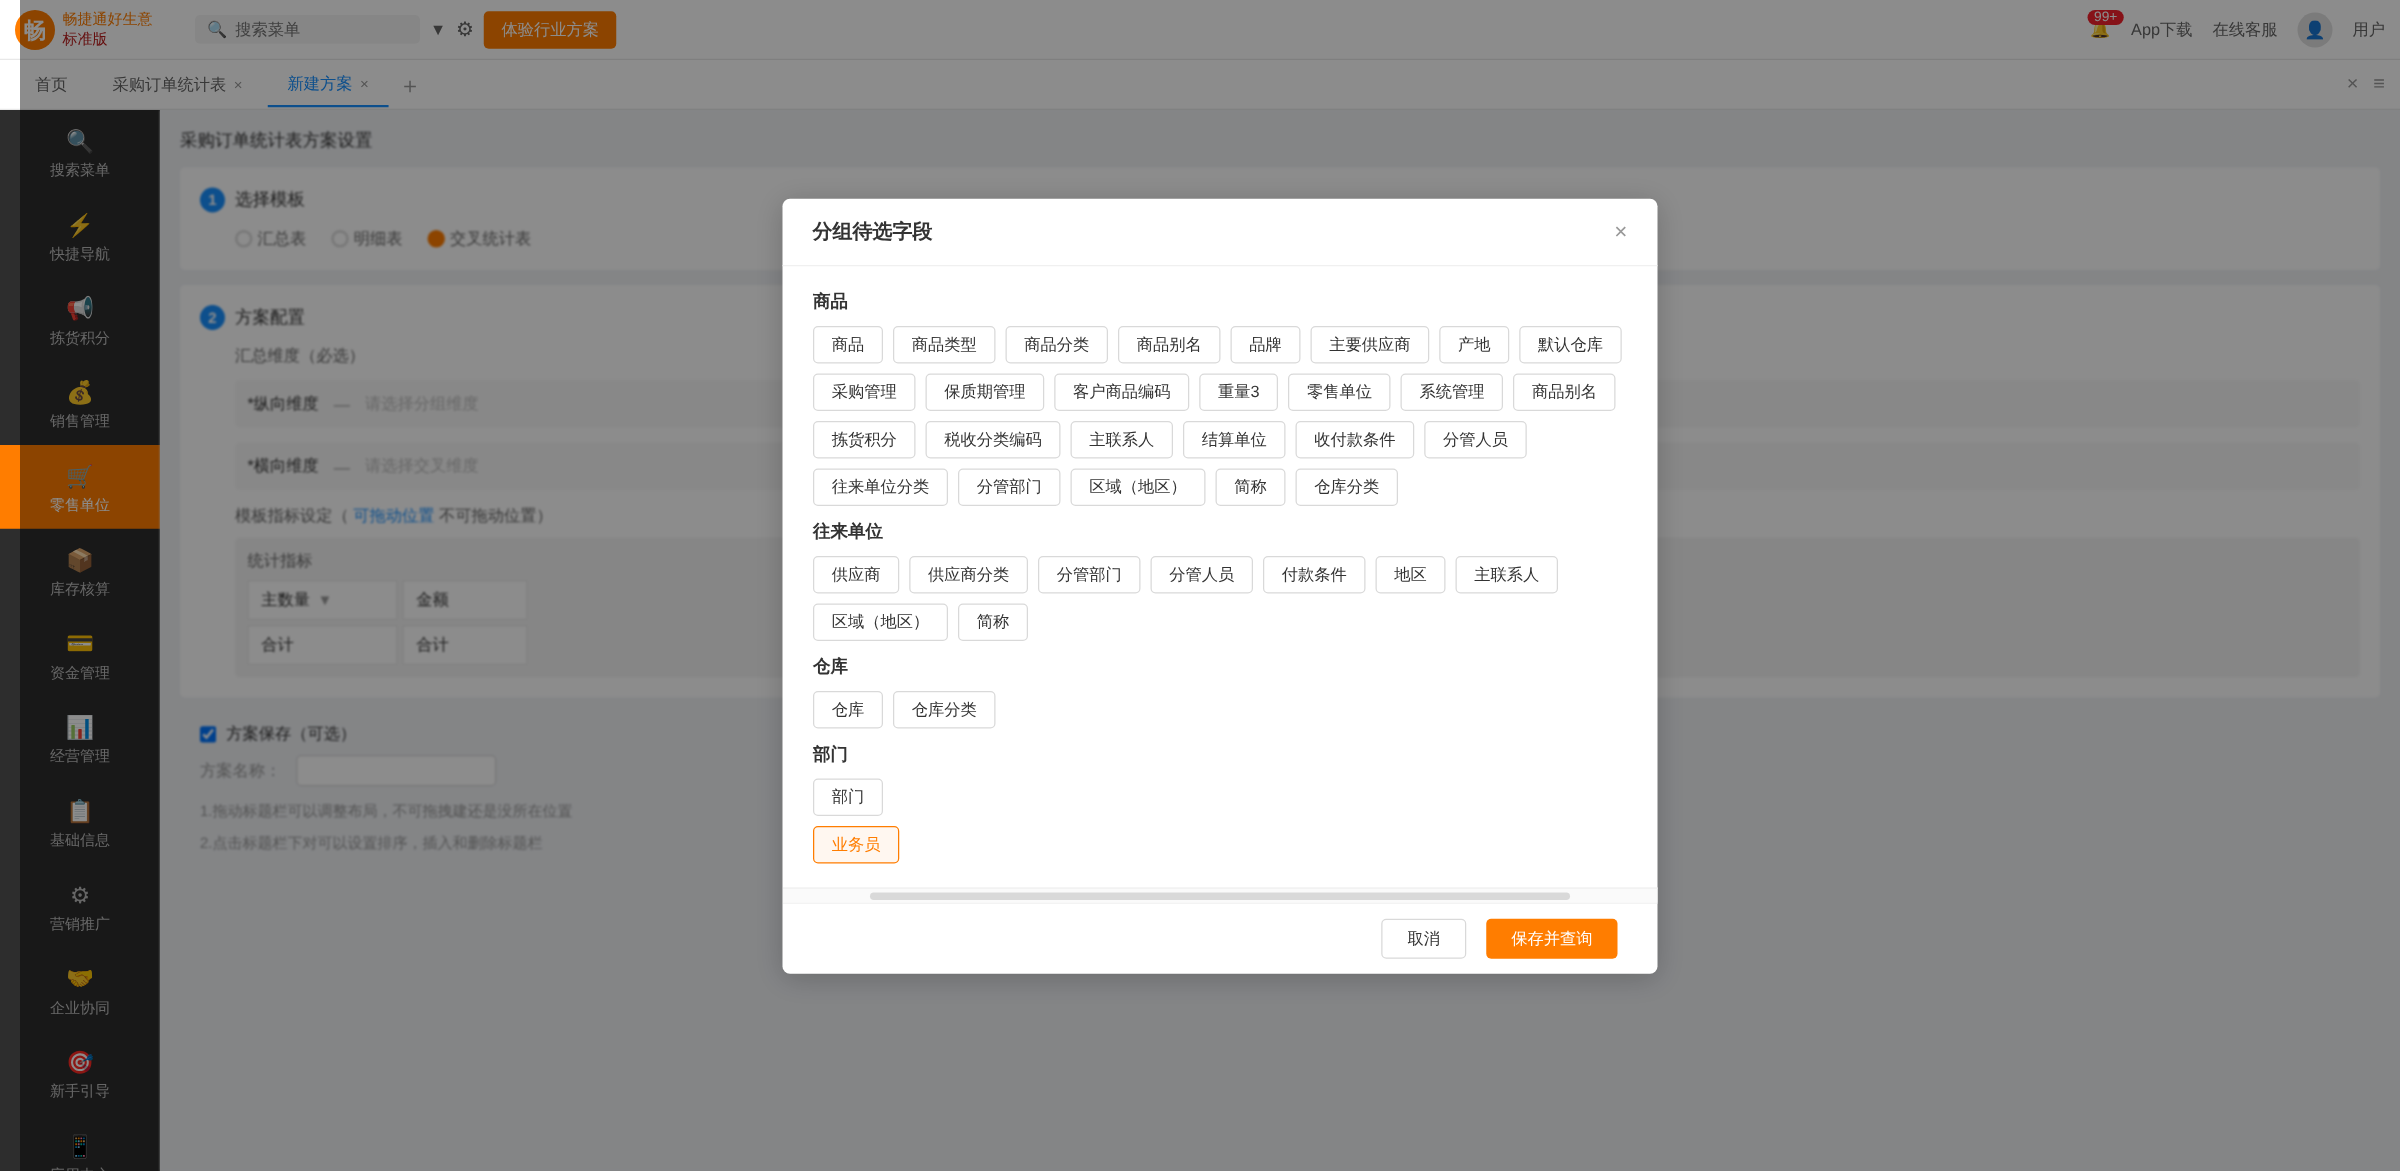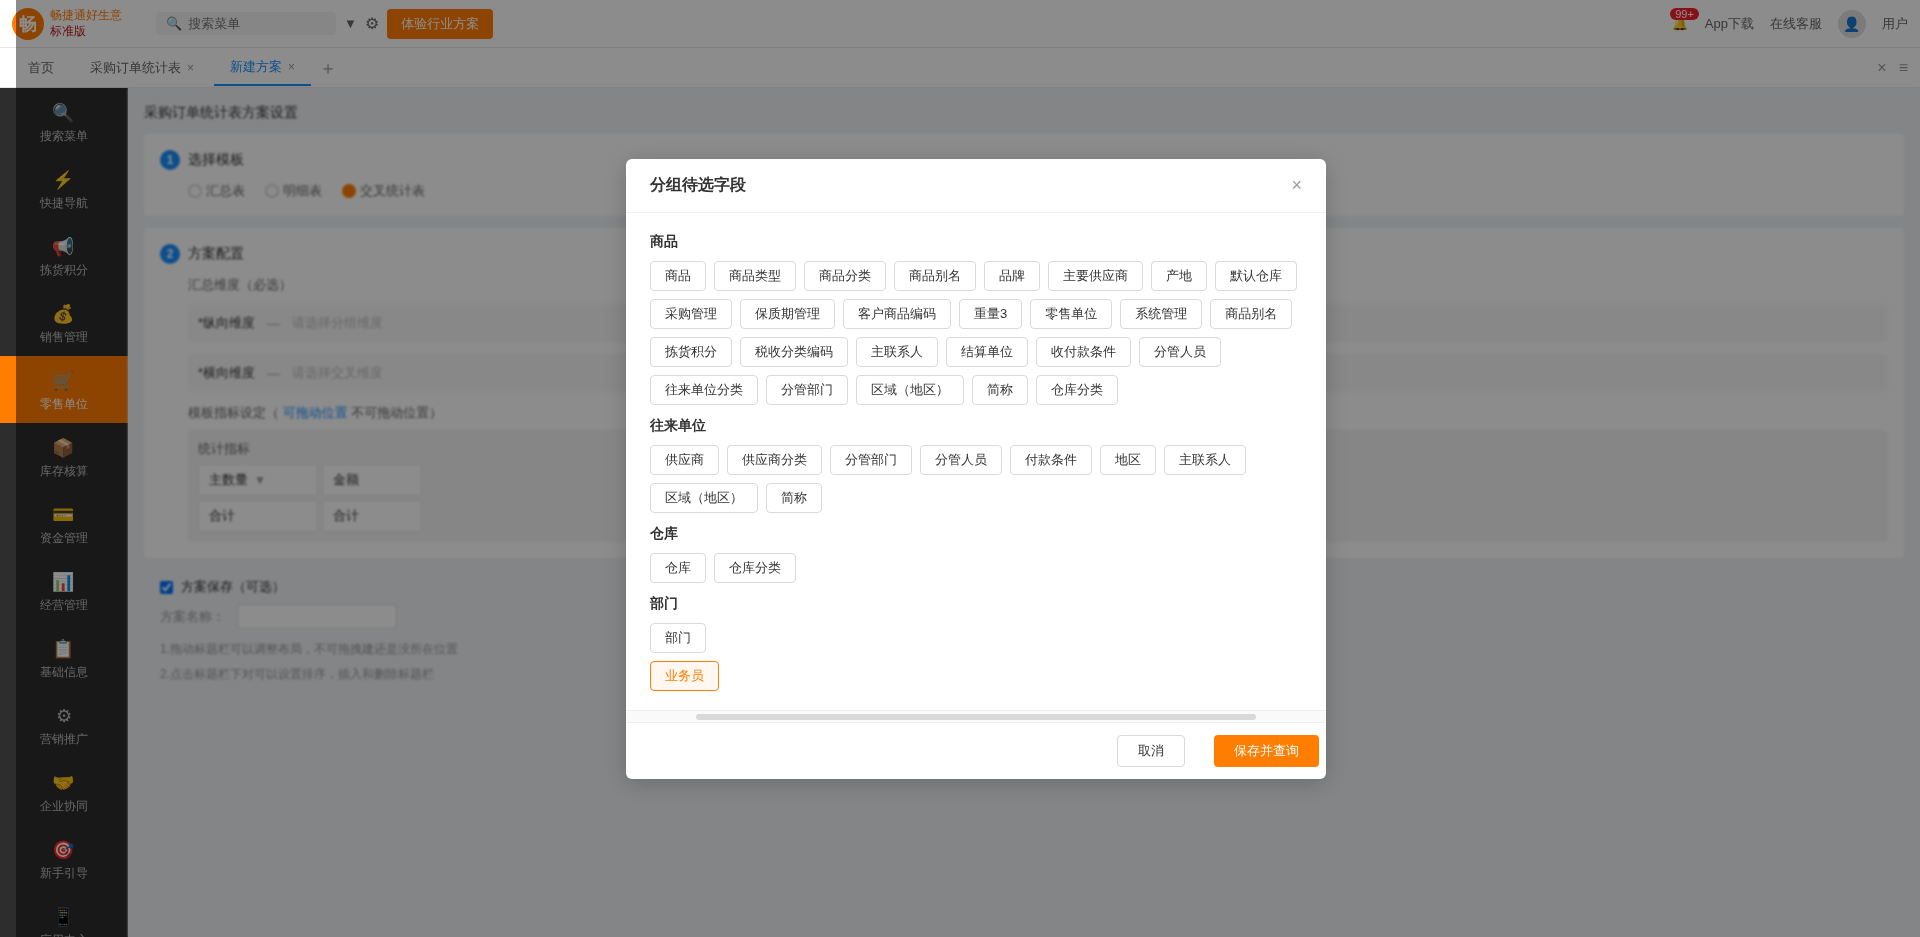--- a/index.html
+++ b/index.html
@@ -46,21 +46,21 @@
     .radio-dot { width: 14px; height: 14px; border-radius: 50%; border: 2px solid #d9d9d9; }
     .radio-dot.checked { border-color: #ff7d00; background: #ff7d00; }
 
     
     .modal-overlay { position: fixed; top: 0; left: 16px; width: 100%; height: 100%; background: rgba(0,0,0,0.45); z-index: 1000; display: flex; align-items: center; justify-content: center; }
     .modal { background: #fff; border-radius: 6px; width: 700px; max-height: 620px; display: flex; flex-direction: column; box-shadow: 0 4px 24px rgba(0,0,0,0.2); }
     .modal-header { padding: 16px 24px; border-bottom: 1px solid #f0f0f0; display: flex; justify-content: space-between; align-items: center; flex-shrink: 0; }
     .modal-title { font-size: 16px; font-weight: 600; color: #333; }
     .modal-close { cursor: pointer; color: #999; font-size: 18px; }
     .modal-body { padding: 16px 24px; overflow-y: auto; flex: 1; }
-    .modal-footer { padding: 12px 7px; border-top: 1px solid #f0f0f0; display: flex; justify-content: flex-end; gap: 29px; flex-shrink: 0; }
+    .modal-footer { padding: 12px 32px; border-top: 1px solid #f0f0f0; display: flex; justify-content: flex-end; gap: 16px; flex-shrink: 0; }
     .btn-cancel { border: 1px solid #d9d9d9; background: #fff; border-radius: 4px; padding: 6px 20px; cursor: pointer; color: #333; font-size: 13px; }
     .btn-confirm { background: #ff7d00; color: #fff; border: none; border-radius: 4px; padding: 6px 20px; cursor: pointer; font-size: 13px; }
 
     
     .field-group-title { font-size: 14px; font-weight: 600; color: #333; margin: 12px 0 10px; }
     .field-group-title:first-child { margin-top: 4px; }
     .field-tags { display: flex; flex-wrap: wrap; gap: 8px; margin-bottom: 8px; }
     .field-tag { border: 1px solid #d9d9d9; border-radius: 4px; padding: 5px 14px; font-size: 13px; cursor: pointer; color: #333; background: #fff; white-space: nowrap; }
     .field-tag.selected { border-color: #ff7d00; color: #ff7d00; background: #fff7f0; }
 

